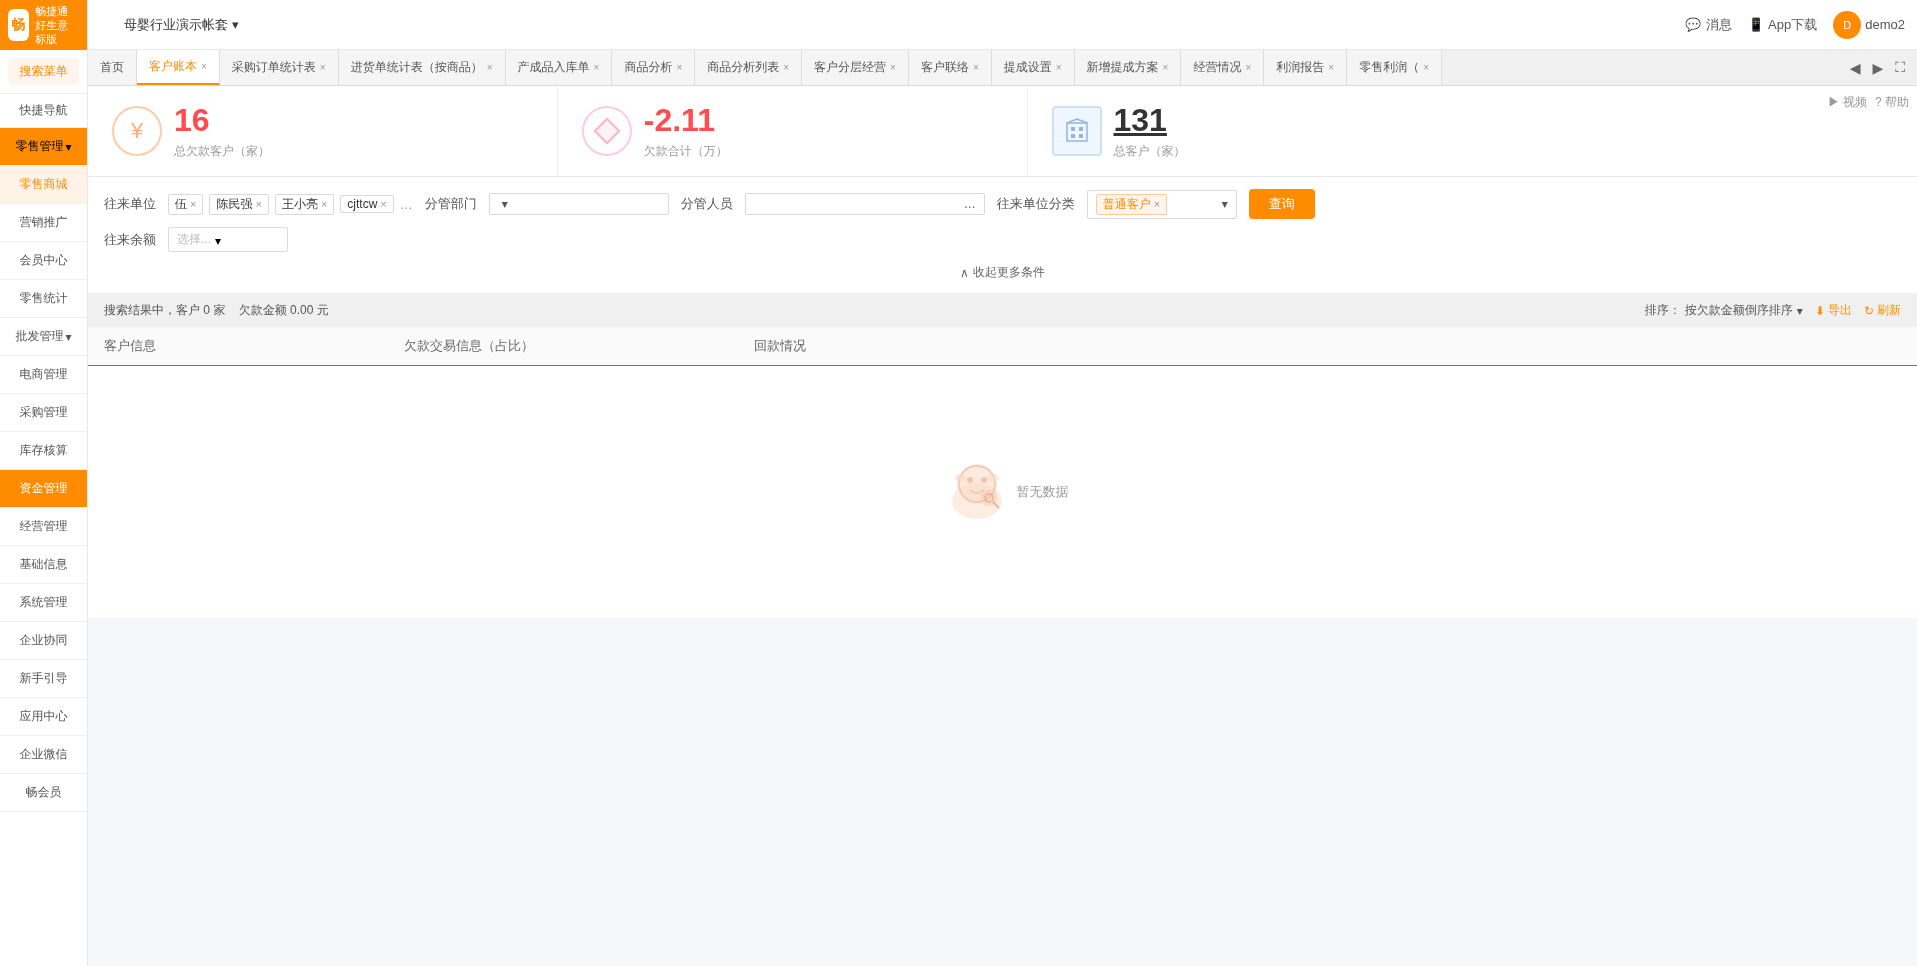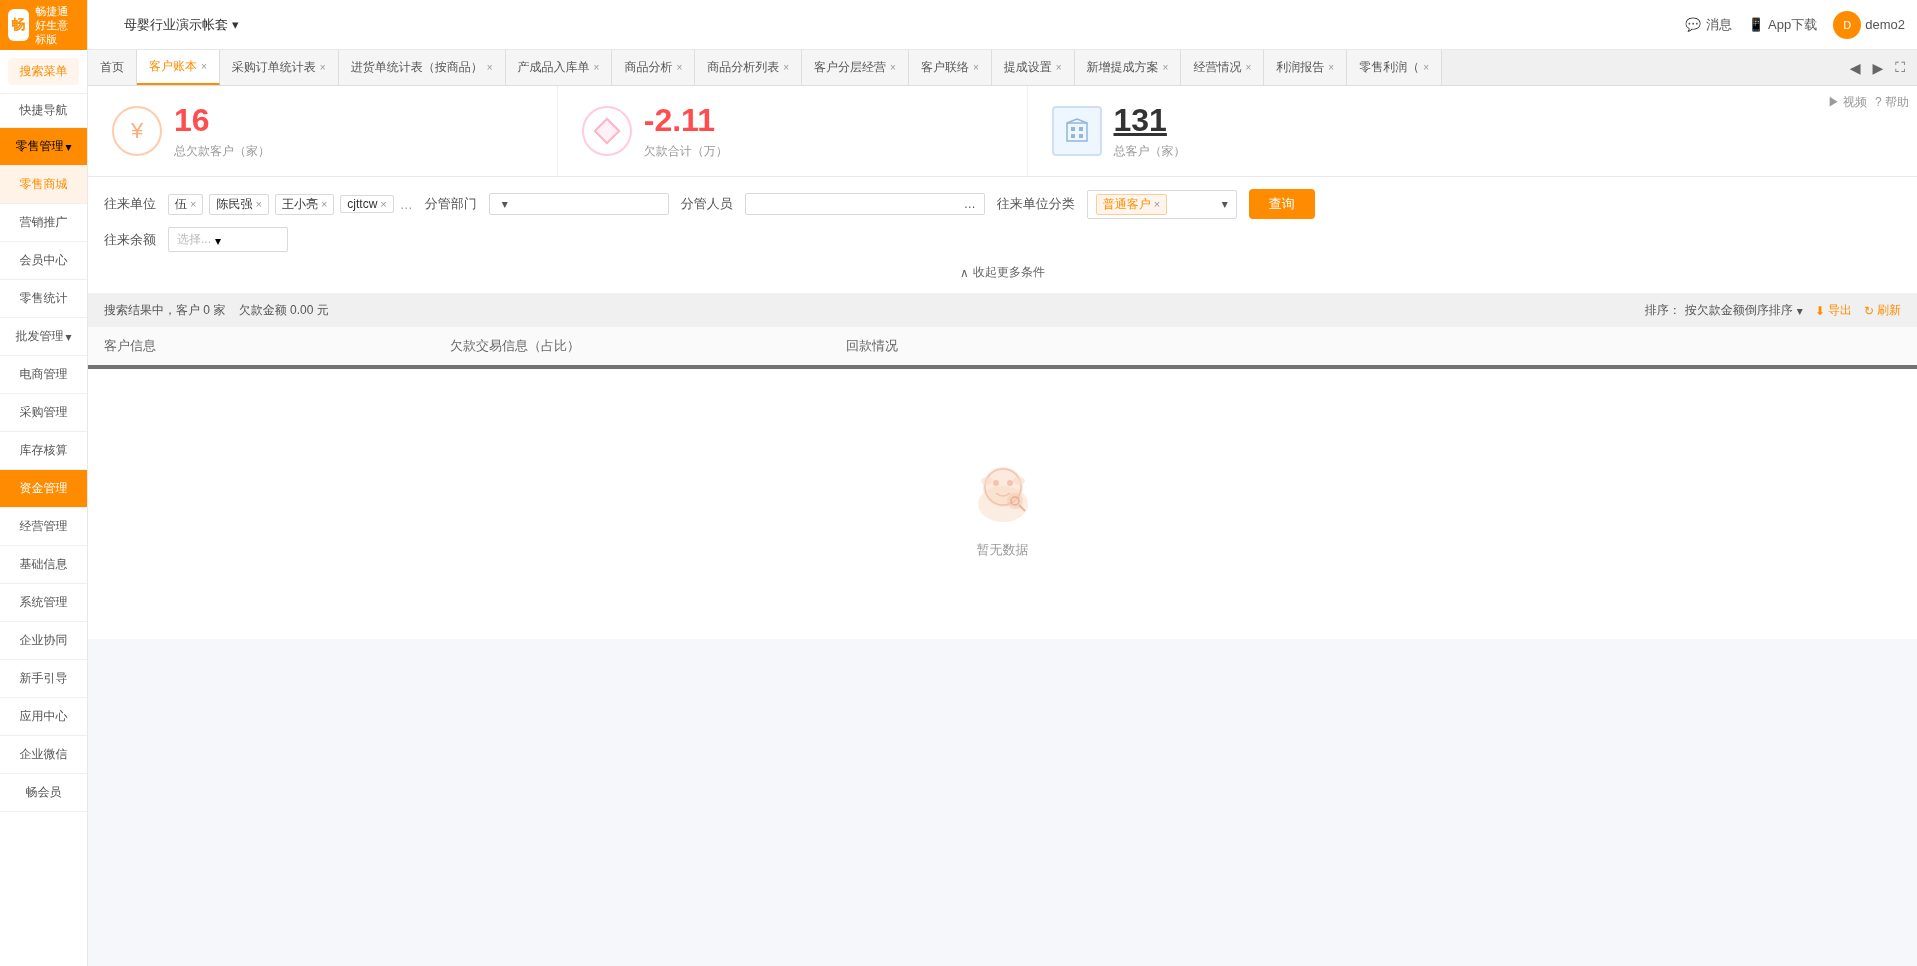--- a/index.html
+++ b/index.html
@@ -69,22 +69,22 @@
 
     
     .results-bar { background: #f0f0f0; padding: 8px 16px; display: flex; align-items: center; justify-content: space-between; font-size: 12px; color: #555; }
     .results-bar-left { display: flex; gap: 12px; }
     .results-bar-right { display: flex; align-items: center; gap: 12px; }
     .sort-select { display: flex; align-items: center; gap: 4px; cursor: pointer; color: #555; }
     .action-link { color: #ff8c00; cursor: pointer; display: flex; align-items: center; gap: 3px; }
 
     
     .table-wrapper { background: #fff; margin: 0; }
-    .table-header { display: grid; grid-template-columns: 300px 350px 300px 1fr; border-bottom: 4px solid #737373; padding: 10px 16px; background: #fafafa; font-size: 13px; color: #666; font-weight: 500; gap: 46px; }
-    .empty-state { display: flex; flex-direction: column; align-items: center; justify-content: flex-end; padding: 80px 0; }
+    .table-header { display: grid; grid-template-columns: 300px 350px 300px 1fr; border-bottom: 1px solid #737373; padding: 10px 16px; background: #fafafa; font-size: 13px; color: #666; font-weight: 500; }
+    .empty-state { display: flex; flex-direction: row; align-items: center; justify-content: center; padding: 80px 0; }
     .empty-icon { width: 80px; height: 80px; margin-bottom: 12px; }
     .empty-text { font-size: 13px; color: #999; }
 
     
     .mouse-svg { opacity: 0.6; }
   </style>
 </head>
 <body>
 
 <div class="sidebar">

